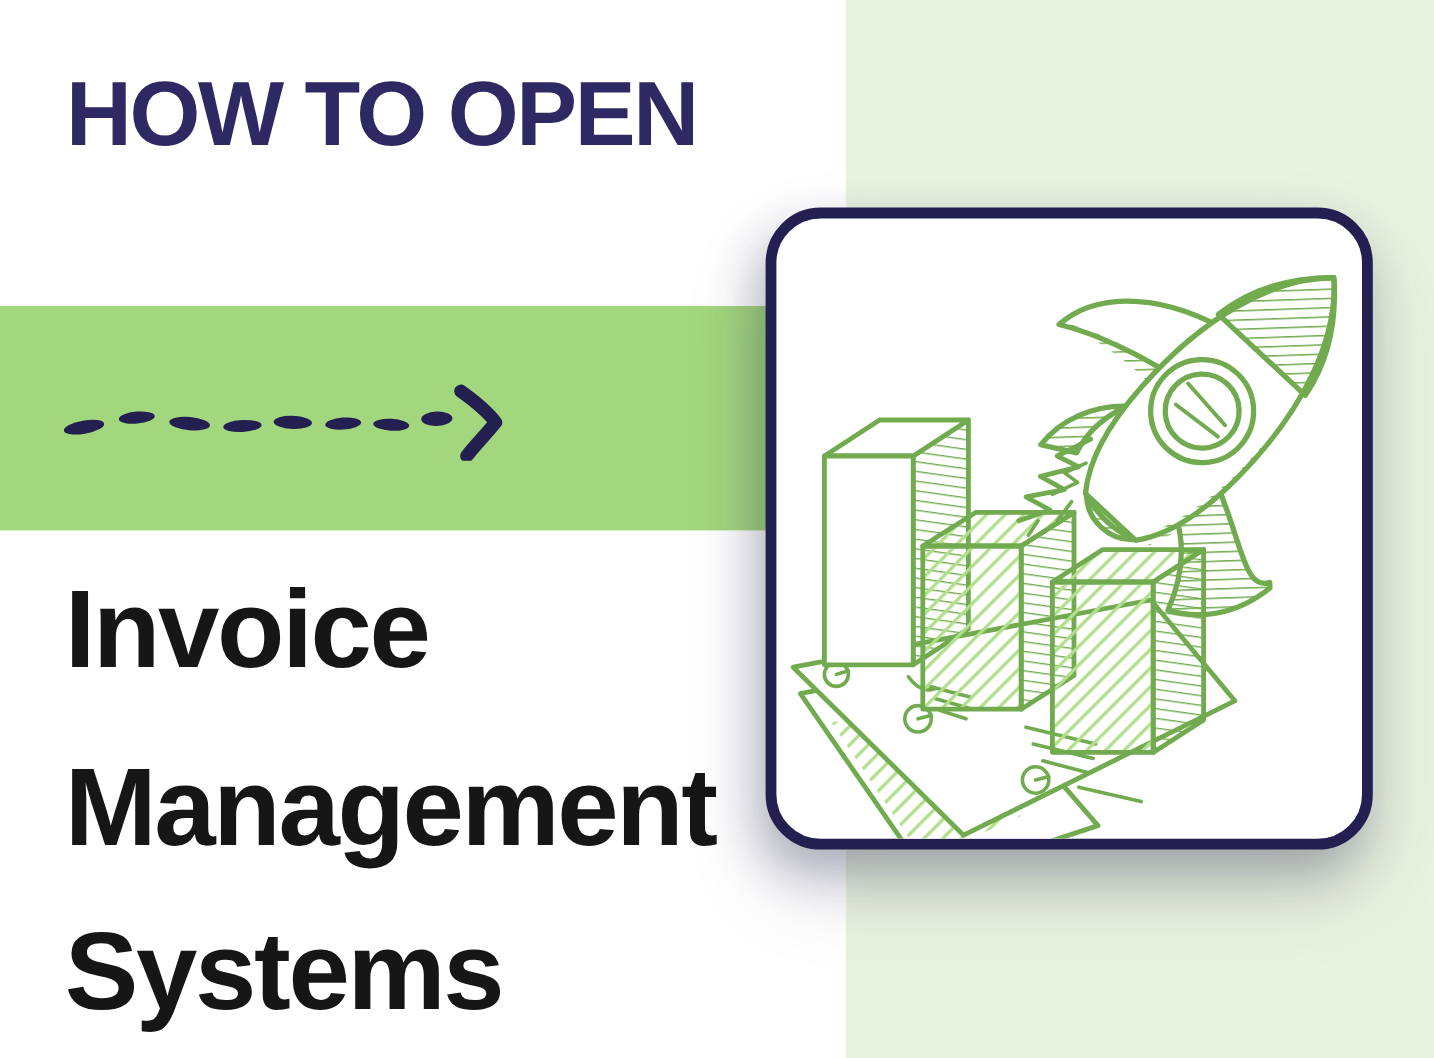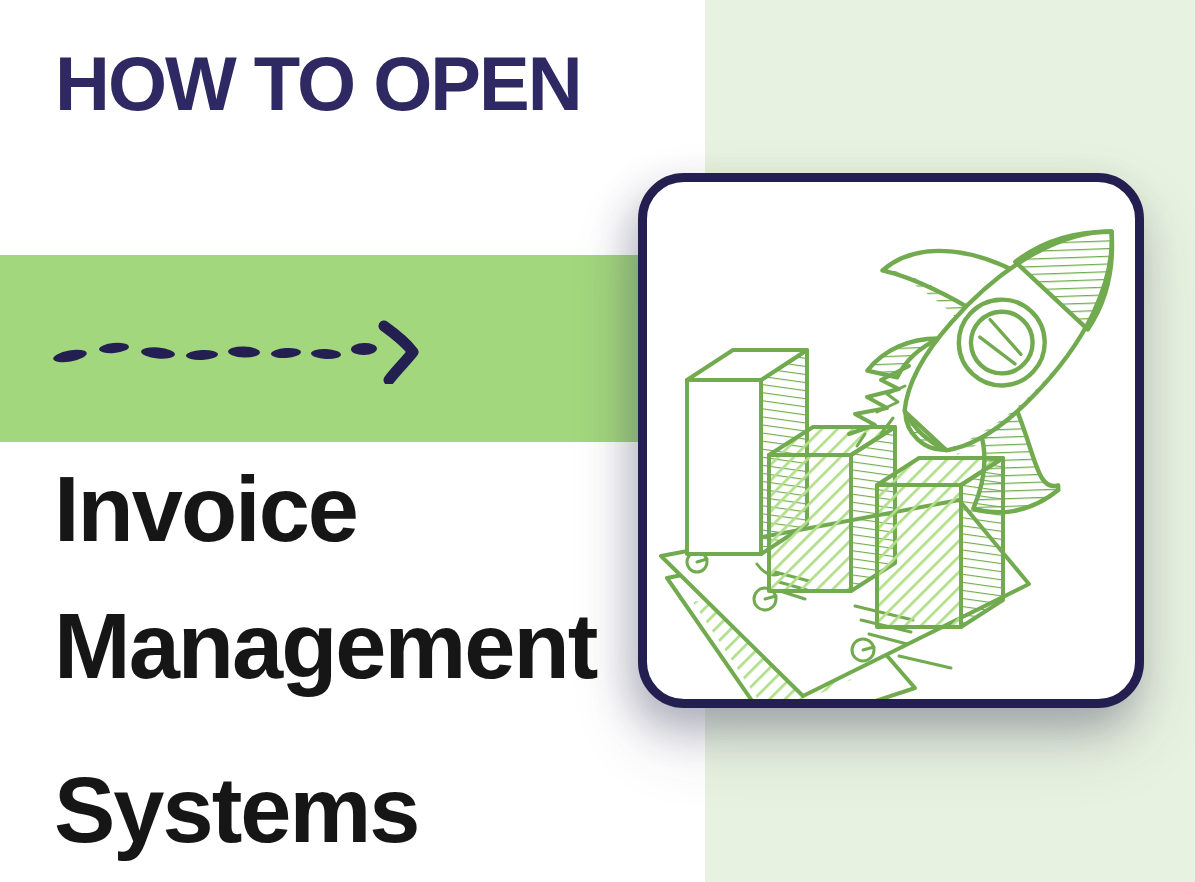--- a/index.html
+++ b/index.html
@@ -16,30 +16,30 @@
   }
   .light-band{
     position:absolute;left:705px;top:0;width:490px;height:882px;
     background:var(--light-band);
   }
   .green-band{
     position:absolute;left:0;top:255px;width:652px;height:187px;
     background:var(--green-band);
   }
   .kicker{
-    position:absolute;left:55px;top:46px;
+    position:absolute;left:55px;top:58px;
     font-size:76px;font-weight:800;letter-spacing:-2px;line-height:1;
     color:var(--kicker-ink);white-space:nowrap;
   }
   .headline-line{
     position:absolute;left:54px;
     font-size:92px;font-weight:700;letter-spacing:-2px;line-height:1;
     color:var(--headline-ink);white-space:nowrap;
   }
-  .hl-1{top:463px}.hl-2{top:600px}.hl-3{top:764px}
+  .hl-1{top:479px}.hl-2{top:627px}.hl-3{top:764px}
   .arrow-wrap{position:absolute;left:50px;top:318px;width:380px;height:66px}
   .nv-fill{fill:var(--navy)}
   .nv-stroke{stroke:var(--navy)}
   .card{
     position:absolute;left:638px;top:173px;width:506px;height:535px;
     background:var(--card-bg);
     border:9px solid var(--navy);border-radius:46px;
     box-shadow:-8px 20px 38px rgba(55,55,90,.30), 0 34px 70px rgba(55,55,90,.16);
     overflow:hidden;
   }

